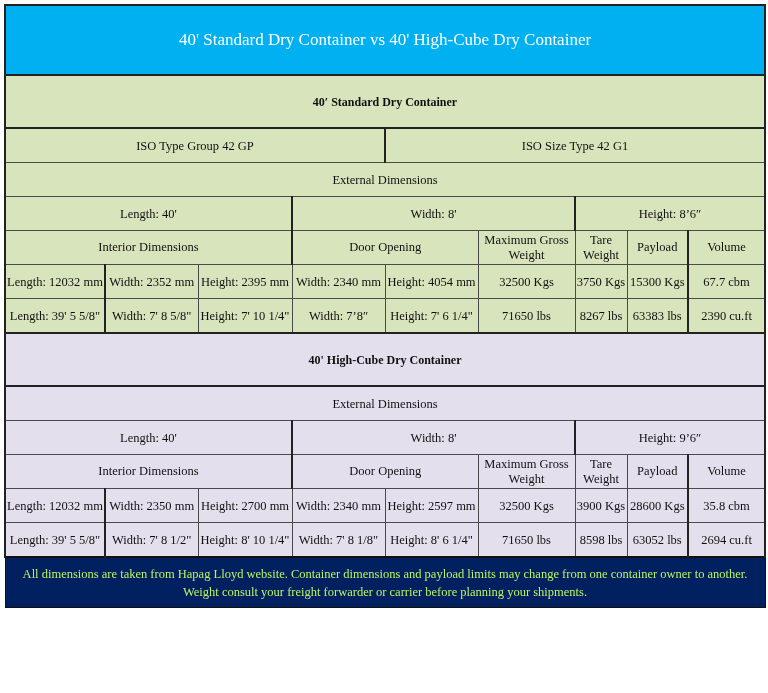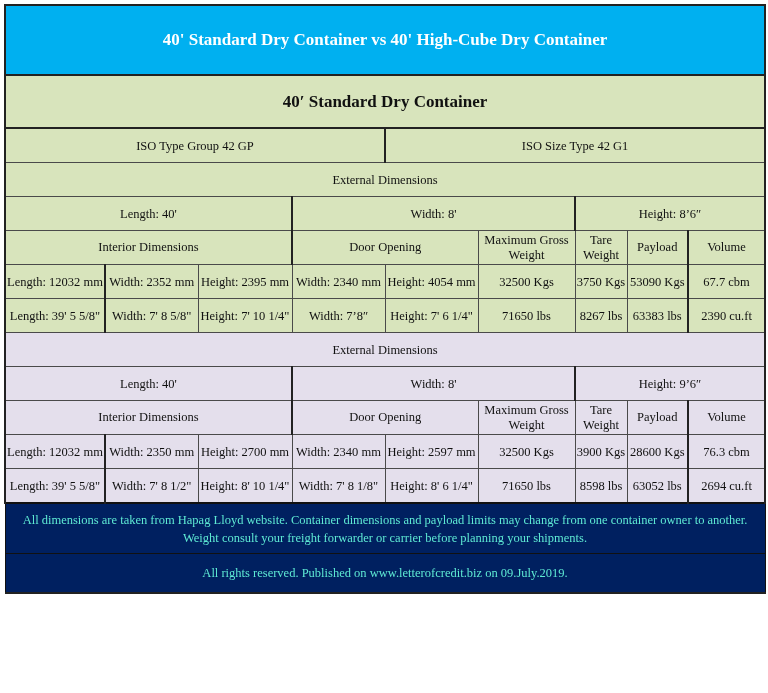--- a/index.html
+++ b/index.html
@@ -3,28 +3,28 @@
 <meta charset="utf-8">
 <style>
   html, body { margin: 0; padding: 0; background: #ffffff; }
   body { width: 768px; height: 693px; position: relative; overflow: hidden;
          font-family: "Liberation Serif", "DejaVu Serif", serif; }
   .wrap { position: absolute; left: 4px; top: 4px; width: 760px; }
   table { border-collapse: collapse; width: 760px; table-layout: fixed; }
   td { text-align: center; vertical-align: middle; font-size: 12.5px; color: #111;
        border: 1px solid #4a4a4a; padding: 0; line-height: 16px; white-space: nowrap; }
   .outer { border-left: 2px solid #222; border-right: 2px solid #222; }
-  .title-row td { background: #00b0f0; color: #ffffff; font-weight: bold; font-size: 17px;
+  .title-row td { background: #00b0f0; color: #ffffff; font-weight: normal; font-size: 17px;
        height: 68px; border: 2px solid #222; }
   .std td { background: #d8e4bc; }
   .hc td { background: #e4dfec; }
-  .sec-head td { font-weight: bold; font-size: 17px; height: 51px; border-top: 2px solid #222; border-bottom: 2px solid #222; }
+  .sec-head td { font-weight: bold; font-size: 12px; height: 51px; border-top: 2px solid #222; border-bottom: 2px solid #222; }
   .r35 td { height: 33px; margin-left: 38px; }
   .hdr td { height: 33px; line-height: 15px; }
-  .foot td { background: #002060; color: #5eead4; font-size: 12.5px; line-height: 18px; border: 1px solid #111; }
+  .foot td { background: #002060; color: #bef264; font-size: 12.5px; line-height: 18px; border: 1px solid #111; }
   .foot1 td { height: 49px; border-top: 2px solid #111; }
   .foot2 td { height: 38px; border-bottom: 2px solid #222; }
   .wrap-text { white-space: normal; }
 </style>
 </head>
 <body>
 
 <div class="wrap">
 <table>
   <colgroup>
@@ -68,35 +68,38 @@
     <td class="outer">Volume</td>
   </tr>
   <tr class="std r35">
     <td class="outer">Length: 12032 mm</td>
     <td>Width: 2352 mm</td>
     <td>Height: 2395 mm</td>
     <td>Width: 2340 mm</td>
     <td>Height: 4054 mm</td>
     <td>32500 Kgs</td>
     <td>3750 Kgs</td>
-    <td>53090 Kgs</td>
+    <td>15300 Kgs</td>
     <td class="outer">67.7 cbm</td>
   </tr>
   <tr class="std r35">
     <td class="outer">Length: 39' 5 5/8"</td>
     <td>Width: 7' 8 5/8"</td>
     <td>Height: 7' 10 1/4"</td>
     <td>Width: 7’8″</td>
     <td>Height: 7' 6 1/4"</td>
     <td>71650 lbs</td>
     <td>8267 lbs</td>
     <td>63383 lbs</td>
     <td class="outer">2390 cu.ft</td>
   </tr>
 
+  <tr class="hc sec-head">
+    <td colspan="9" class="outer">40' High-Cube Dry Container</td>
+  </tr>
   <tr class="hc r35">
     <td colspan="9" class="outer">External Dimensions</td>
   </tr>
   <tr class="hc r35">
     <td colspan="3" class="outer">Length: 40'</td>
     <td colspan="3">Width: 8'</td>
     <td colspan="3" class="outer">Height: 9’6″</td>
   </tr>
   <tr class="hc hdr">
     <td colspan="3" class="outer">Interior Dimensions</td>
@@ -108,38 +111,35 @@
   </tr>
   <tr class="hc r35">
     <td class="outer">Length: 12032 mm</td>
     <td>Width: 2350 mm</td>
     <td>Height: 2700 mm</td>
     <td>Width: 2340 mm</td>
     <td>Height: 2597 mm</td>
     <td>32500 Kgs</td>
     <td>3900 Kgs</td>
     <td>28600 Kgs</td>
-    <td class="outer">76.3 cbm</td>
+    <td class="outer">35.8 cbm</td>
   </tr>
   <tr class="hc r35">
     <td class="outer">Length: 39' 5 5/8"</td>
     <td>Width: 7' 8 1/2"</td>
     <td>Height: 8' 10 1/4"</td>
     <td>Width: 7' 8 1/8"</td>
     <td>Height: 8' 6 1/4"</td>
     <td>71650 lbs</td>
     <td>8598 lbs</td>
     <td>63052 lbs</td>
     <td class="outer">2694 cu.ft</td>
   </tr>
 
   <tr class="foot foot1">
     <td colspan="9">
       <div>All dimensions are taken from Hapag Lloyd website. Container dimensions and payload limits may change from one container owner to another.</div>
       <div>Weight consult your freight forwarder or carrier before planning your shipments.</div>
     </td>
   </tr>
-  <tr class="foot foot2">
-    <td colspan="9">All rights reserved. Published on www.letterofcredit.biz on 09.July.2019.</td>
-  </tr>
 </tbody>
     </table>
 </div>
 
 </body></html>

